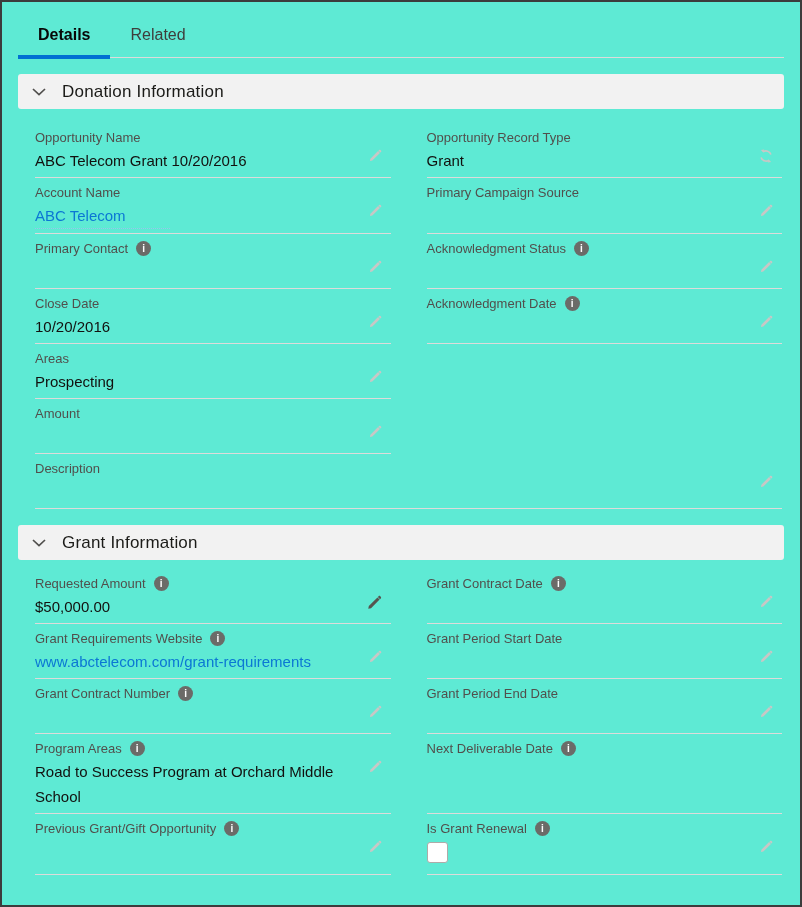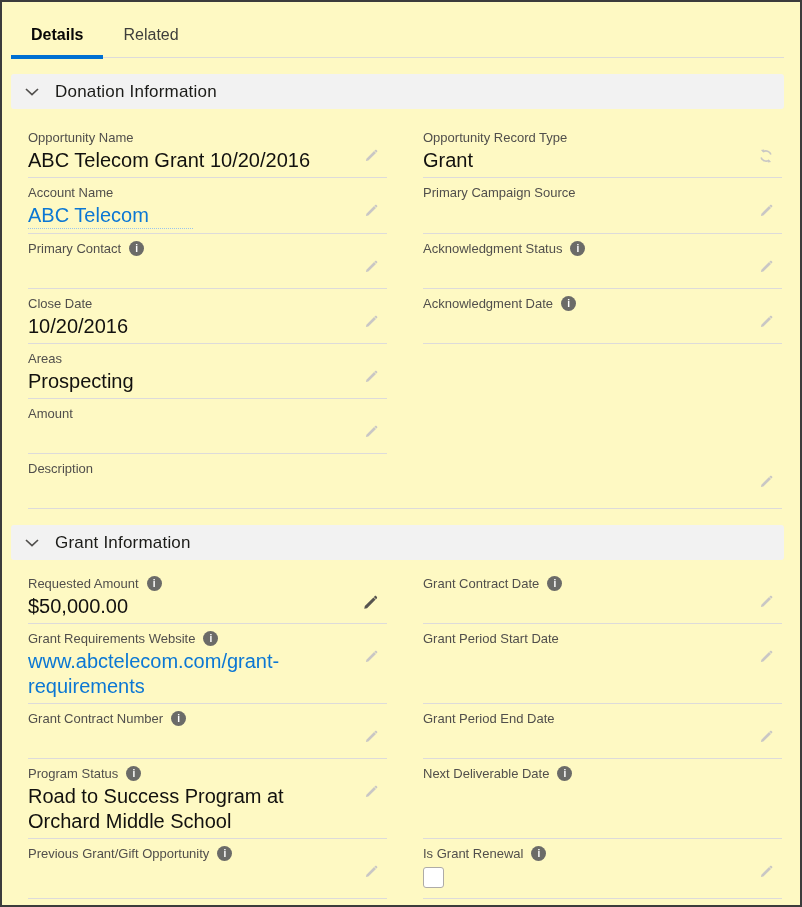--- a/index.html
+++ b/index.html
@@ -1,21 +1,21 @@
 <!DOCTYPE html>
 <html><head>
 <meta charset="utf-8">
 <style>
   * { margin:0; padding:0; box-sizing:border-box; }
   html,body { background:#fff; }
   body { font-family:"Liberation Sans", sans-serif; }
   .page {
-    width:802px; height:907px; background:#fef9c3;
+    width:802px; height:907px; background:#5eead4;
     border:2px solid #3c3c3c; overflow:hidden;
-    padding:18px 16px 0 9px;
+    padding:18px 16px 0 16px;
   }
   
   .tabstrip { display:flex; border-bottom:1px solid #dddbda; }
   .tab {
     position:relative; padding:6px 20px 13px 20px; font-size:16px;
     color:#3e3e3c; cursor:pointer; background:none; border:none;
     font-family:inherit;
   }
   .tab.active { color:#080707; font-weight:700; }
   .tab.active::after {
@@ -34,21 +34,21 @@
   .fields.grant { padding-top:9px; }
   .frow { display:grid; grid-template-columns:1fr 1fr; column-gap:32px;gap:36px; }
   .field { position:relative; border-bottom:1px solid #dddbda; min-height:55px; padding:3px 0 4px 0; }
   .field.nofield { border-bottom:none; }
   .field.span2 { grid-column:1 / span 2; min-height:47px; }
   .flabel {
     display:flex; align-items:center; gap:8px; font-size:13px;
     color:#514f4c; padding-top:3px; line-height:17px;
   }
   .fvalue {
-    font-size:20px; color:#12110f; line-height:25px; padding-right:44px;
+    font-size:15px; color:#12110f; line-height:25px; padding-right:44px;
     min-height:25px; margin-top:2px;
   }
   a.fvalue { display:inline-block; color:#0b77d4; text-decoration:none; }
   a.dotted { border-bottom:1px dotted #9ac4ec; }
   
   .info {
     width:15px; height:15px; border-radius:50%; background:#6b6b68;
     color:#fff; font-size:10px; font-weight:700; line-height:15px;
     text-align:center; display:inline-block; font-style:normal; cursor:pointer;
     flex:0 0 auto;
@@ -305,21 +305,21 @@
           <div class="fvalue"></div>
           <button class="edit"><svg width="16" height="16" viewBox="0 0 16 16">
                 <use href="#i-pencil"></use>
               </svg></button>
         </div>
       </div>
 
       <div class="frow">
         <div class="field">
           <div class="flabel">
-              <span>Program Status</span>
+              <span>Program Areas</span>
               <span class="info">i</span>
             </div>
           <div class="fvalue">Road to Success Program at Orchard Middle School</div>
           <button class="edit"><svg width="16" height="16" viewBox="0 0 16 16">
                 <use href="#i-pencil"></use>
               </svg></button>
         </div>
         <div class="field">
           <div class="flabel">
               <span>Next Deliverable Date</span>

